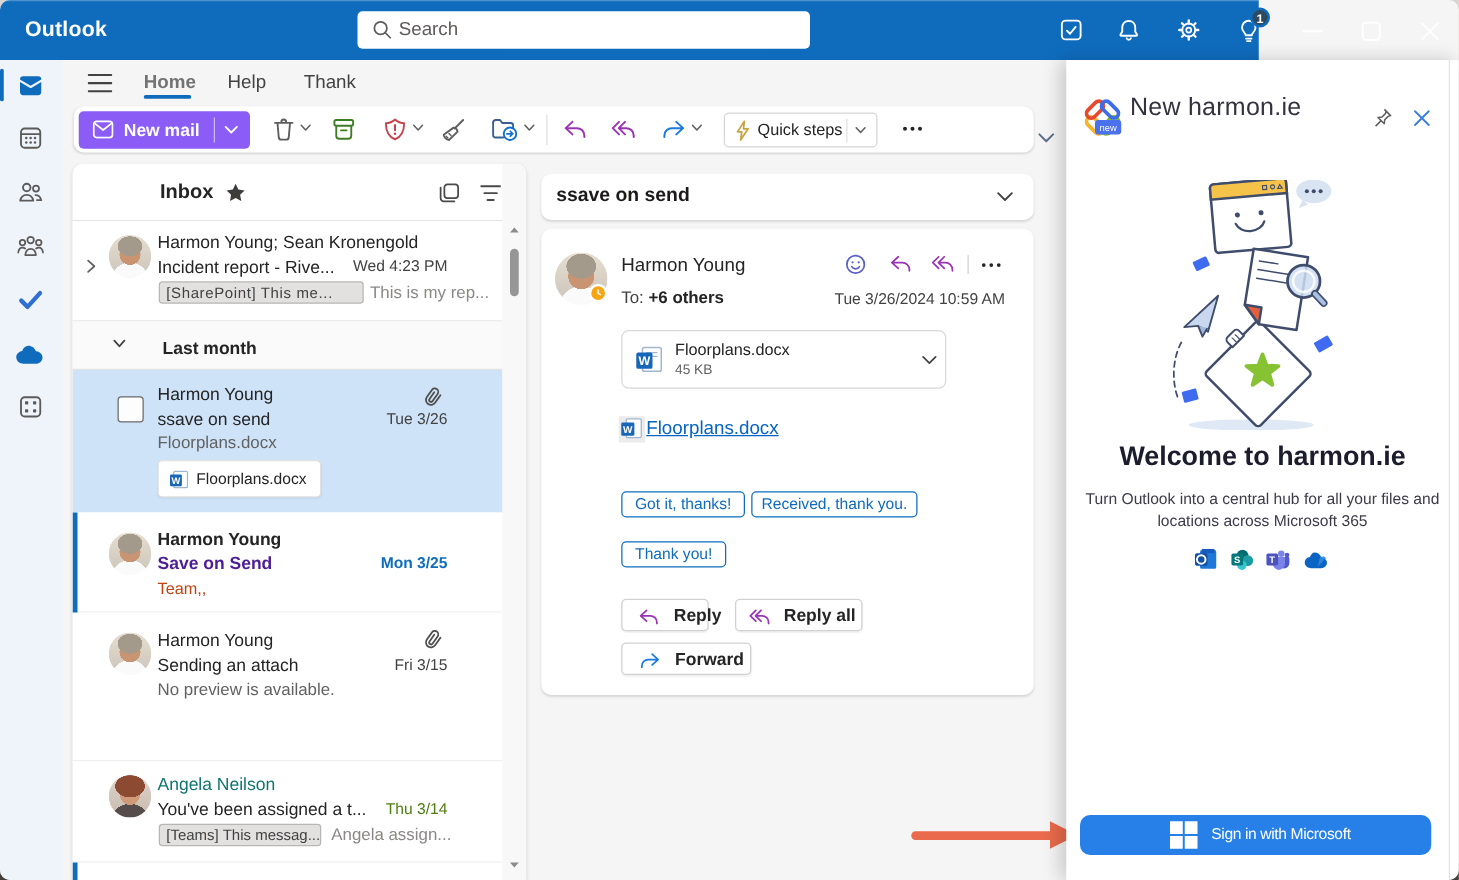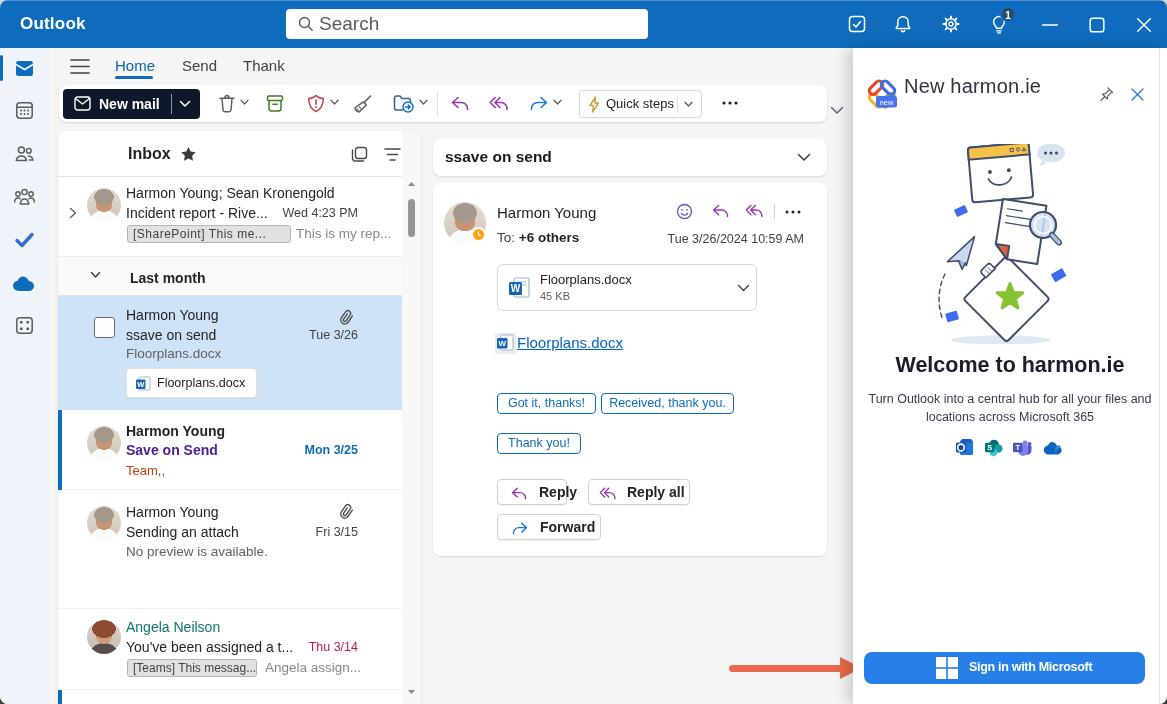--- a/index.html
+++ b/index.html
@@ -3,35 +3,35 @@
 <meta charset="utf-8">
 <style>
 * { margin:0; padding:0; box-sizing:border-box; }
 html,body { width:1167px; height:704px; background:#d9d6d2; overflow:hidden; }
 #cornl, #cornr { position:absolute; bottom:0; width:14px; height:14px; background:#433f3b; }
 #cornl { left:0; } #cornr { right:0; }
 body { font-family:"Liberation Sans", sans-serif; }
 #win { position:absolute; left:0; top:0; width:1167px; height:704px; border-radius:8px; overflow:hidden; background:#f5f5f5; }
 .abs { position:absolute; }
 
-#titlebar { position:absolute; left:0; top:0; width:1167px; height:48px; background:#0f6cbd; box-shadow:inset 0 1px 0 rgba(255,255,255,.25); }
+#titlebar { position:absolute; left:0; top:0; width:1007px; height:48px; background:#0f6cbd; box-shadow:inset 0 1px 0 rgba(255,255,255,.25); }
 #tb-logo { position:absolute; left:20px; top:0; height:48px; line-height:48px; color:#fff; font-weight:bold; font-size:17px; letter-spacing:.2px; }
 #search { position:absolute; left:286px; top:9px; width:362px; height:30px; background:#fff; border-radius:4px; }
 #search .sicon { position:absolute; left:12px; top:7px; }
-#search .stxt { position:absolute; left:33px; top:0; line-height:30px; font-size:19px; color:#5d5a58; }
+#search .stxt { position:absolute; left:33px; top:0; line-height:30px; font-size:15px; color:#5d5a58; }
 .tbico { position:absolute; top:14px; width:20px; height:20px; }
 
 #rail { position:absolute; left:0; top:48px; width:50px; height:656px; background:#eff3fa; }
 #rail .sel { position:absolute; left:0; top:7px; width:3px; height:26px; background:#0f6cbd; border-radius:2px; }
 .rico { position:absolute; left:14px; width:21px; height:21px; }
 
 #tabs { position:absolute; left:50px; top:48px; width:805px; height:37px; }
 .tab { position:absolute; top:9px; font-size:15px; color:#424242; }
 #toolbar { position:absolute; left:59px; top:85px; width:768px; height:37px; background:#fff; border-radius:8px; box-shadow:0 1px 2px rgba(0,0,0,.14); }
-#newmail { position:absolute; left:4px; top:4px; width:137px; height:30px; background:#0f172a; border-radius:4px; color:#fff; }
+#newmail { position:absolute; left:4px; top:4px; width:137px; height:30px; background:#8b5cf6; border-radius:4px; color:#fff; }
 .tico { position:absolute; top:9px; }
 
 #list { position:absolute; left:58px; top:131px; width:363px; height:573px; background:#fff; border-radius:8px 8px 0 0; box-shadow:0 1px 3px rgba(0,0,0,.12); overflow:hidden; }
 .chip-g { background:#e3e1e0; border:1px solid #b8b6b4; border-radius:3px; font-size:12px; color:#424242; height:18px; line-height:16px; padding:0 5px; box-sizing:border-box; white-space:nowrap; overflow:hidden; }
 .chip-att { background:#fff; border:1px solid #e0e0e0; border-radius:4px; height:30px; line-height:29px; font-size:12.5px; color:#242424; box-shadow:0 1px 1px rgba(0,0,0,.05); }
 .av-man, .av-woman { width:34px; height:34px; border-radius:50%; overflow:hidden; }
 .av-man { background:
    radial-gradient(ellipse 10px 8px at 17px 9px, #a39a8c 98%, transparent 100%),
    radial-gradient(circle 8.5px at 17px 15.5px, #c99472 98%, transparent 100%),
    radial-gradient(ellipse 14px 12px at 17px 34px, #fbfafa 98%, transparent 100%),
@@ -165,23 +165,23 @@
       </svg>
   </div>
   <div id="tabs">
     <svg class="abs" style="left:20px;top:10px" width="20" height="17" viewBox="0 0 20 17">
         <g stroke="#424242" stroke-width="1.7" stroke-linecap="round">
           <line x1="1" y1="2" x2="19" y2="2"></line>
           <line x1="1" y1="8.5" x2="19" y2="8.5"></line>
           <line x1="1" y1="15" x2="19" y2="15"></line>
         </g>
       </svg>
-    <div class="tab" style="left:65px;font-weight:normal;color:#0369a1">Home</div>
+    <div class="tab" style="left:65px;font-weight:bold;color:#737373">Home</div>
     <div class="abs" style="left:65px;top:28px;width:38px;height:3px;background:#0f6cbd;border-radius:2px"></div>
-    <div class="tab" style="left:132px">Send</div>
+    <div class="tab" style="left:132px">Help</div>
     <div class="tab" style="left:193px">Thank</div>
   </div>
   <div id="toolbar">
     <div id="newmail">
       <svg class="abs" style="left:11px;top:7px" width="17" height="15" viewBox="0 0 17 15">
           <rect x="1" y="1" width="15" height="13" rx="2.4" fill="none" stroke="#fff" stroke-width="1.4"></rect>
           <path d="M1.5 2.5 L8.5 8 L15.5 2.5" fill="none" stroke="#fff" stroke-width="1.4" stroke-linejoin="round"></path>
         </svg>
       <div class="abs" style="left:36px;top:0;line-height:30px;font-size:14px;font-weight:bold;">New mail</div>
       <div class="abs" style="left:108px;top:5px;width:1px;height:20px;background:rgba(255,255,255,.55)"></div>
@@ -334,21 +334,21 @@
         <path d="M11.5 4 v7.5 a4 4 0 0 1-8 0 V4.5 a2.8 2.8 0 0 1 5.6 0 v7 a1.5 1.5 0 0 1-3 0 V5" fill="none" stroke="#4f4e4d" stroke-width="1.4" stroke-linecap="round"></path>
       </svg>
     <div class="abs" style="left:68px;top:393px;font-size:14px;color:#242424">Sending an attach</div>
     <div class="abs" style="left:0px;top:394px;width:300px;text-align:right;font-size:12.5px;color:#424242">Fri 3/15</div>
     <div class="abs" style="left:68px;top:413px;font-size:13.5px;color:#616161">No preview is available.</div>
     <div class="abs" style="left:0;top:477px;width:344px;height:1px;background:#f0f0f0"></div>
 
     <div class="abs av-woman" style="left:29px;top:489px"></div>
     <div class="abs" style="left:68px;top:488px;font-size:14px;color:#0f766e">Angela Neilson</div>
     <div class="abs" style="left:68px;top:508px;font-size:14px;color:#242424">You've been assigned a t...</div>
-    <div class="abs" style="left:0px;top:509px;width:300px;text-align:right;font-size:12.5px;color:#be185d">Thu 3/14</div>
+    <div class="abs" style="left:0px;top:509px;width:300px;text-align:right;font-size:12.5px;color:#4d7c0f">Thu 3/14</div>
     <div class="abs chip-g" style="left:69px;top:528px;width:130px;">[Teams] This messag...</div>
     <div class="abs" style="left:207px;top:529px;font-size:13.5px;color:#8a8886">Angela assign...</div>
     <div class="abs" style="left:0;top:558px;width:344px;height:1px;background:#f0f0f0"></div>
     <div class="abs" style="left:0;top:559px;width:4px;height:14px;background:#0f6cbd"></div>
 
     <div class="abs" style="left:344px;top:0;width:19px;height:573px;background:#f8f8f8"></div>
     <svg class="abs" style="left:349px;top:50px" width="9" height="6" viewBox="0 0 9 6">
         <path d="M4.5 1 L8 5 H1z" fill="#8a8a8a"></path>
       </svg>
     <div class="abs" style="left:350px;top:68px;width:7px;height:38px;background:#969696;border-radius:4px"></div>
@@ -551,17 +551,17 @@
         </svg>
     </div>
 
     <div class="abs" style="left:11px;top:604px;width:281px;height:32px;background:#2680e8;border-radius:8px">
       <svg class="abs" style="left:71px;top:4px" width="24" height="24" viewBox="0 0 24 24">
           <rect x="1" y="1" width="10.2" height="10.2" fill="#fff"></rect>
           <rect x="12.8" y="1" width="10.2" height="10.2" fill="#fff"></rect>
           <rect x="1" y="12.8" width="10.2" height="10.2" fill="#fff"></rect>
           <rect x="12.8" y="12.8" width="10.2" height="10.2" fill="#fff"></rect>
         </svg>
-      <div class="abs" style="left:105px;top:0;line-height:31px;font-size:12.5px;font-weight:bold;color:#fff;letter-spacing:-.3px">Sign in with Microsoft</div>
+      <div class="abs" style="left:105px;top:0;line-height:31px;font-size:12.5px;font-weight:normal;color:#fff;letter-spacing:-.3px">Sign in with Microsoft</div>
     </div>
     <div class="abs" style="left:306px;top:0;width:1px;height:656px;background:#e3e3e3"></div>
   </div>
 </div>
 
 </body></html>

